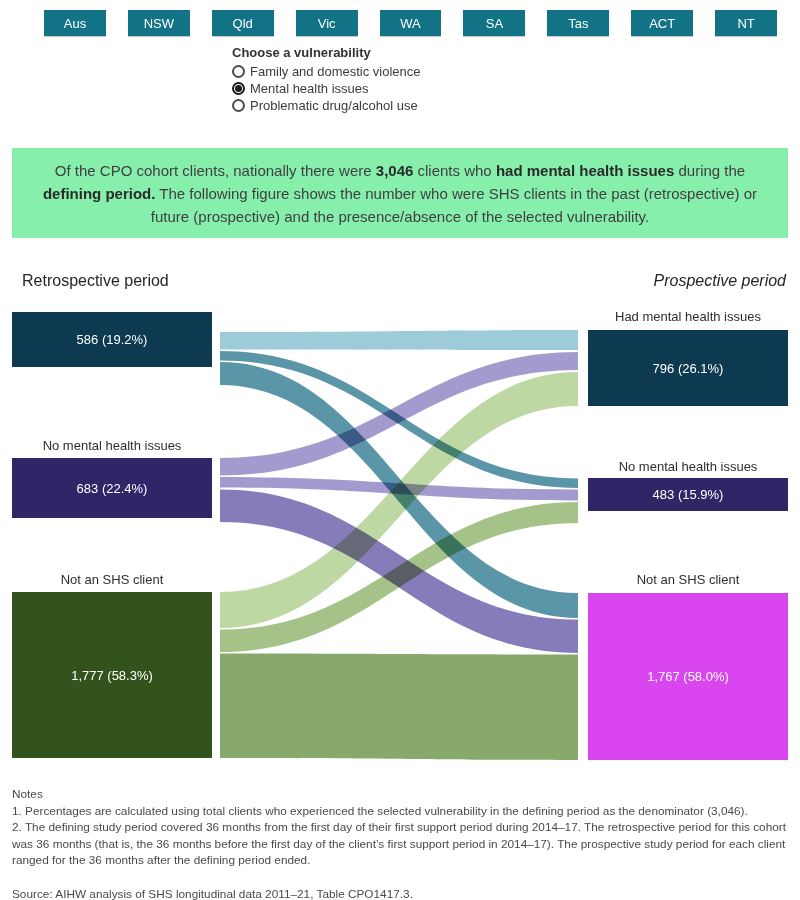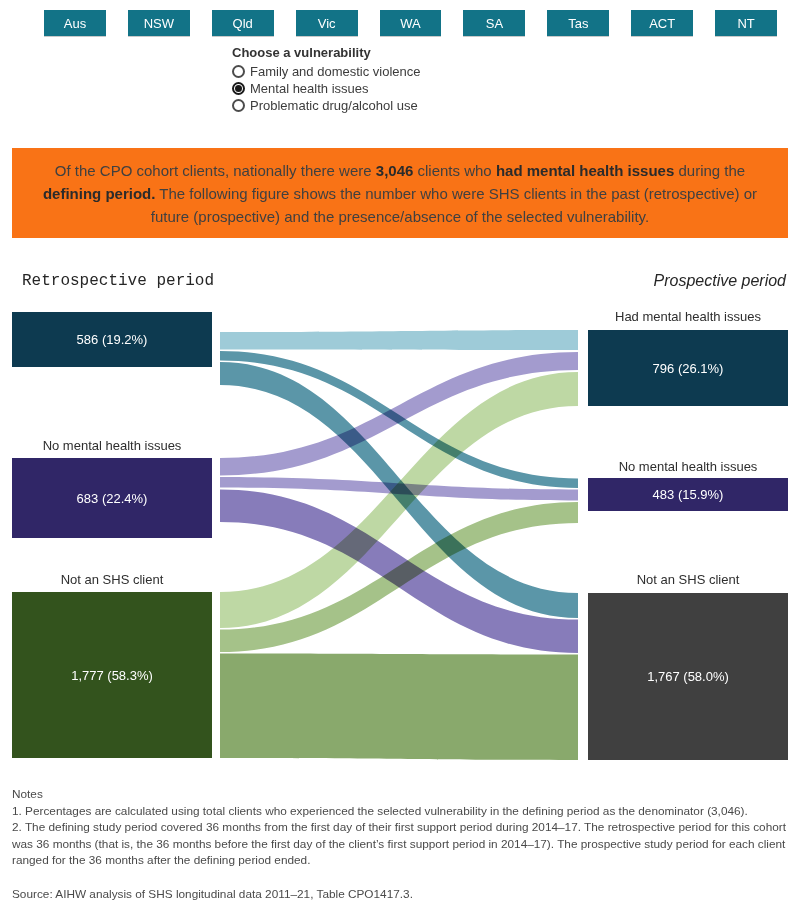--- a/index.html
+++ b/index.html
@@ -17,37 +17,37 @@
   .vuln { position:absolute; left:232px; top:45px; }
   .vuln-title { font-size:13px; font-weight:bold; color:#333; margin-bottom:3px; }
   .radio-row { display:flex; align-items:center; height:17px; font-size:13px; color:#3c3c3c; cursor:pointer; }
   .radio-circle { width:13px; height:13px; border-radius:50%; border:2px solid #4c4c4c;
                   margin-right:5px; display:inline-flex; align-items:center; justify-content:center; flex:none; }
   .radio-dot { width:7px; height:7px; border-radius:50%; background:#1a1a1a; display:none; }
   .radio-row.selected .radio-circle { border-color:#1a1a1a; }
   .radio-row.selected .radio-dot { display:block; }
 
   
-  .info-box { position:absolute; left:12px; top:148px; width:776px; height:90px; background:#f97316;
+  .info-box { position:absolute; left:12px; top:148px; width:776px; height:90px; background:#86efac;
               display:flex; align-items:center; justify-content:center; }
   .info-text { font-size:15px; line-height:23px; text-align:center; color:#404040; width:730px; }
   .info-text b { color:#2b2b2b; }
 
   
   .period-header { position:absolute; top:272px; font-size:16px; font-weight:500; color:#262626; }
-  .period-header.left { left:22px;font-family:Liberation Mono, monospace; }
+  .period-header.left { left:22px; }
   .period-header.right { right:14px; text-align:right;font-style:italic; }
 
   
   .node-label { position:absolute; width:200px; text-align:center; font-size:13px; color:#2e2e2e; }
   .node-box { position:absolute; width:200px; display:flex; align-items:center; justify-content:center;
               color:#fff; font-size:13px; cursor:default; }
   .col-l { left:12px; } .col-r { left:588px; }
   .lbl-l0 { top:309px; } .box-l0 { top:312px; height:55px; }
-  .lbl-l1 { top:438px; } .box-l1 { top:458px; height:80px; }
+  .lbl-l1 { top:438px; } .box-l1 { top:458px; height:60px; }
   .lbl-l2 { top:572px; } .box-l2 { top:592px; height:166px; }
   .lbl-r0 { top:309px; } .box-r0 { top:330px; height:76px; }
   .lbl-r1 { top:459px; } .box-r1 { top:478px; height:33px; }
   .lbl-r2 { top:572px; } .box-r2 { top:593px; height:167px; }
 
   
   #sankey { position:absolute; left:220px; top:325px; width:358px; height:445px; }
   #sankey path { mix-blend-mode:multiply; }
 
   
@@ -123,21 +123,21 @@
 
   <div class="node-label col-r lbl-r0">Had mental health issues</div>
   <div class="node-box col-r box-r0" style="background: rgb(13, 58, 80);">
     <span>796 (26.1%)</span>
   </div>
   <div class="node-label col-r lbl-r1">No mental health issues</div>
   <div class="node-box col-r box-r1" style="background: rgb(48, 38, 103);">
     <span>483 (15.9%)</span>
   </div>
   <div class="node-label col-r lbl-r2">Not an SHS client</div>
-  <div class="node-box col-r box-r2" style="background: #404040;">
+  <div class="node-box col-r box-r2" style="background: #d946ef;">
     <span>1,767 (58.0%)</span>
   </div>
 
   <div class="notes">
     <div>Notes</div>
     <div>1. Percentages are calculated using total clients who experienced the selected vulnerability in the defining period as the denominator (3,046).</div>
     <div>2. The defining study period covered 36 months from the first day of their first support period during 2014–17. The retrospective period for this cohort was 36 months (that is, the 36 months before the first day of the client’s first support period in 2014–17). The prospective study period for each client ranged for the 36 months after the defining period ended.</div>
     <div class="src">Source: AIHW analysis of SHS longitudinal data 2011–21, Table CPO1417.3.</div>
   </div>
 

